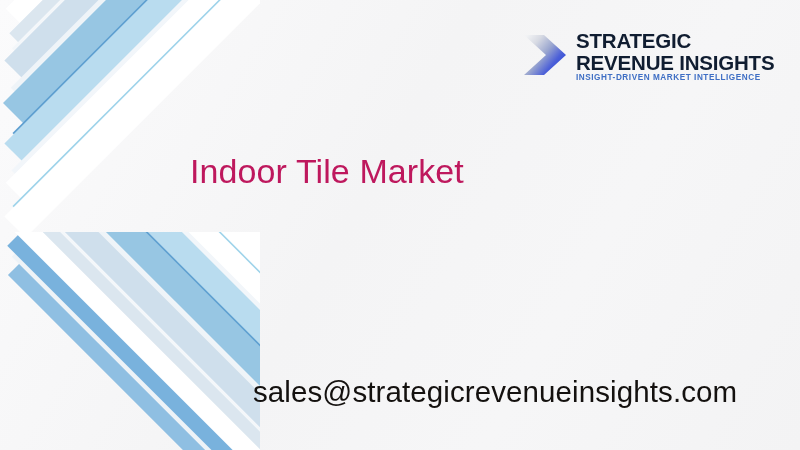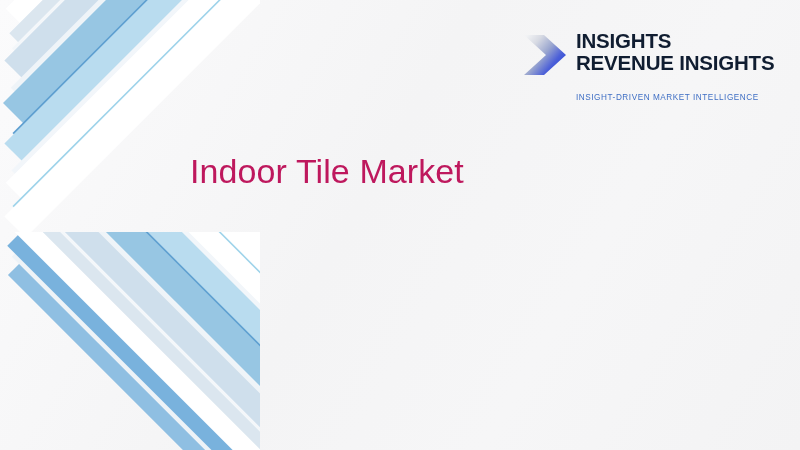--- a/index.html
+++ b/index.html
@@ -76,23 +76,23 @@
     font-family: "Liberation Sans", "DejaVu Sans", sans-serif;
     font-weight: bold;
     font-size: 20.5px;
     line-height: 20px;
     letter-spacing: -0.2px;
     color: #101d31;
     white-space: nowrap;
   }
   .logo-word.line2 { margin-top: 2px; }
   .logo-tagline {
-    margin-top: 20px;
+    margin-top: 0;
     font-family: "Liberation Sans", "DejaVu Sans", sans-serif;
-    font-weight: normal;
+    font-weight: bold;
     font-size: 8.2px;
     line-height: 9px;
     letter-spacing: 0.55px;
     color: #3e6ec4;
     white-space: nowrap;
   }
 
   
   .title {
     position: absolute;
@@ -166,22 +166,23 @@
           <stop offset="0%" stop-color="#f2f3f5"></stop>
           <stop offset="22%" stop-color="#d7dae3"></stop>
           <stop offset="48%" stop-color="#9aa6cf"></stop>
           <stop offset="72%" stop-color="#4b5fd8"></stop>
           <stop offset="100%" stop-color="#1f3fd6"></stop>
         </linearGradient>
       </defs>
       <path d="M2 4 L22 4 L44 24 L22 44 L2 44 L24 24 Z" fill="url(#markGrad)"></path>
     </svg>
     <div class="logo-text">
-      <div class="logo-word line1">INSIGHTS</div>
+      <div class="logo-word line1">STRATEGIC</div>
       <div class="logo-word line2">REVENUE INSIGHTS</div>
       <div class="logo-tagline">INSIGHT-DRIVEN MARKET INTELLIGENCE</div>
     </div>
   </div>
 
   <div class="title">Indoor Tile Market</div>
 
+  <div class="email">sales@strategicrevenueinsights.com</div>
 
 </div>
 
 </body></html>

